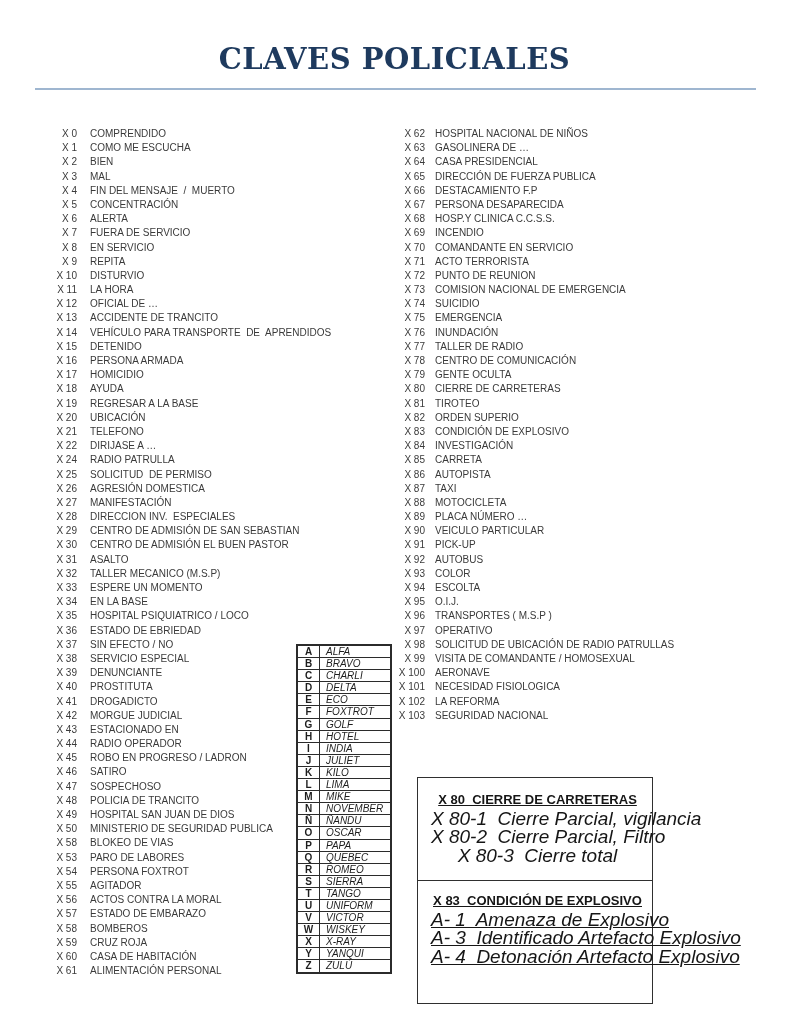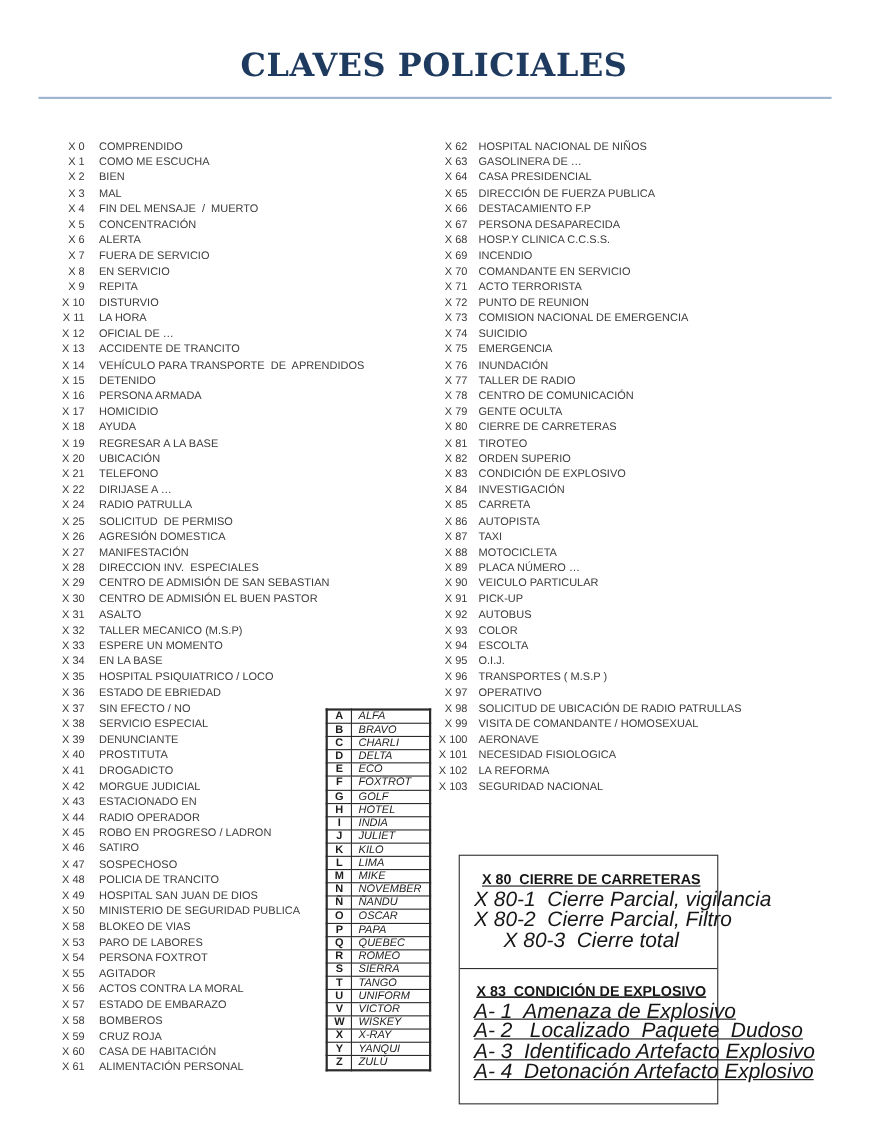--- a/index.html
+++ b/index.html
@@ -582,17 +582,16 @@
 <div class="info-boxes">
     <div class="info-box">
       <div class="box-title">X 80  CIERRE DE CARRETERAS</div>
       <div class="box-item">X 80-1  Cierre Parcial, vigilancia</div>
       <div class="box-item">X 80-2  Cierre Parcial, Filtro</div>
       <div class="box-item">X 80-3  Cierre total</div>
     </div>
     <div class="info-box">
       <div class="box-title">X 83  CONDICIÓN DE EXPLOSIVO</div>
       <div class="box-item">A- 1  Amenaza de Explosivo</div>
-      <div class="box-item">A- 2   Localizado  Paquete  Dudoso</div>
       <div class="box-item">A- 3  Identificado Artefacto Explosivo</div>
       <div class="box-item">A- 4  Detonación Artefacto Explosivo</div>
     </div>
   </div>
 
 </body></html>

